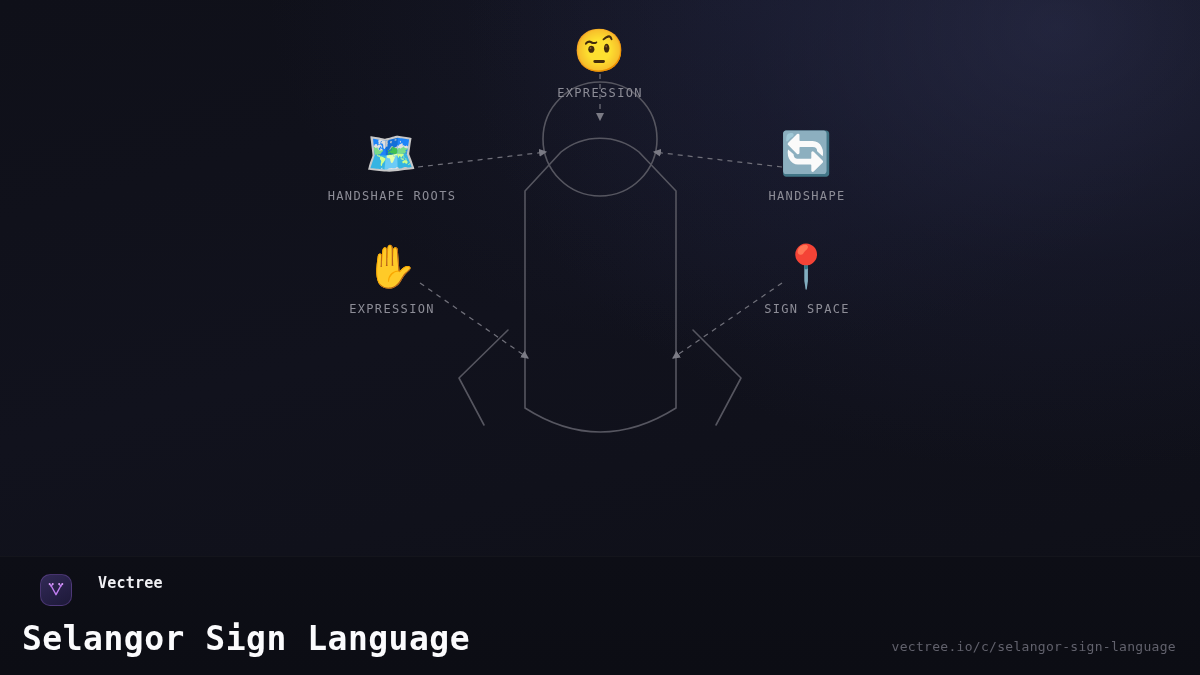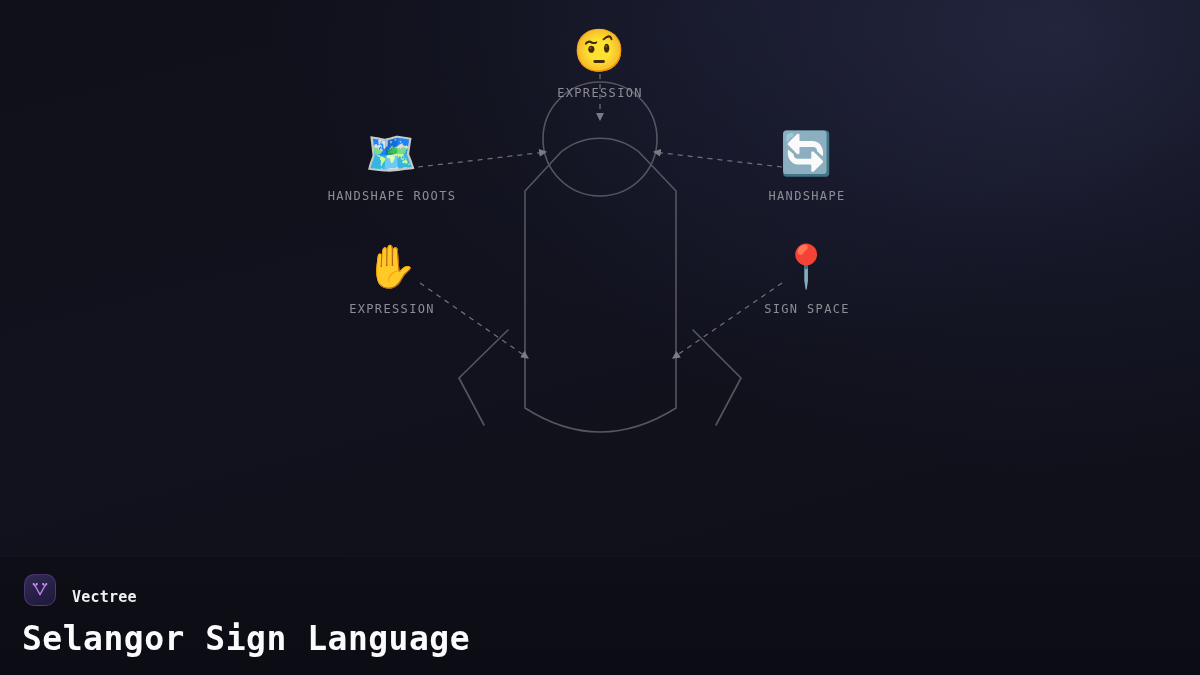--- a/index.html
+++ b/index.html
@@ -63,22 +63,22 @@
   #node-sign-space { left:807px; top:244px; }
 
   
   #footer {
     position:absolute; left:0; bottom:0;
     width:1200px; height:119px;
     background:linear-gradient(180deg,#0d0e16 0%,#0c0d14 100%);
     border-top:1px solid rgba(255,255,255,0.035);
   }
   #brand-row {
-    position:absolute; left:24px; top:17px;
-    display:flex; align-items:flex-end; gap:16px;
+    position:absolute; left:40px; top:17px;
+    display:flex; align-items:flex-start; gap:26px;
   }
   #brand-mark {
     width:32px; height:32px;
     border-radius:10px;
     background:linear-gradient(150deg,#322a56 0%,#262046 55%,#1d1938 100%);
     border:1px solid rgba(168,110,235,0.28);
     display:flex; align-items:center; justify-content:center;
     flex:none;
   }
   #brand-name {
@@ -190,16 +190,17 @@
           <circle cx="8.1" cy="4.7" r="1.15" fill="#d79bf7"></circle>
           <circle cx="15.8" cy="4.7" r="1.15" fill="#d79bf7"></circle>
           <circle cx="19.6" cy="4.8" r="1.15" fill="#d79bf7"></circle>
         </svg>
       </span>
       <span id="brand-name">Vectree</span>
     </div>
 
     <div id="page-title">Selangor Sign Language</div>
 
+    <div id="site-url">vectree.io/c/selangor-sign-language</div>
 
   </div>
 
 </div>
 
 </body></html>

